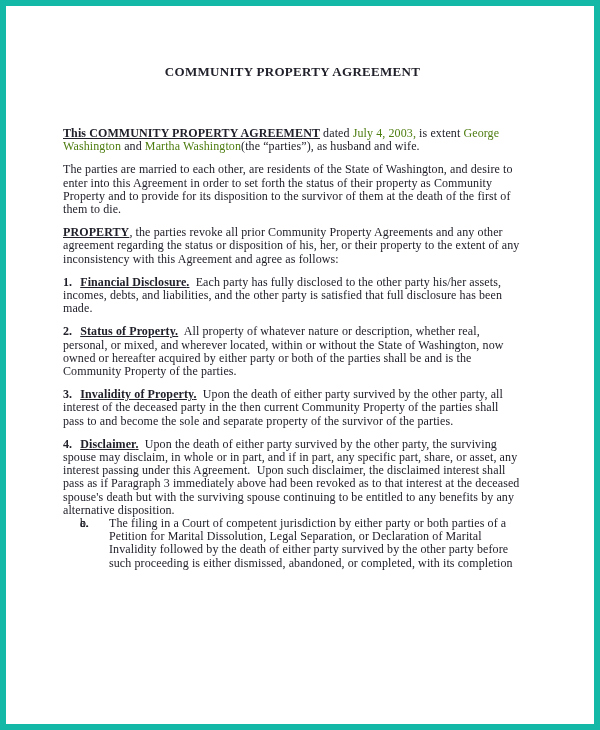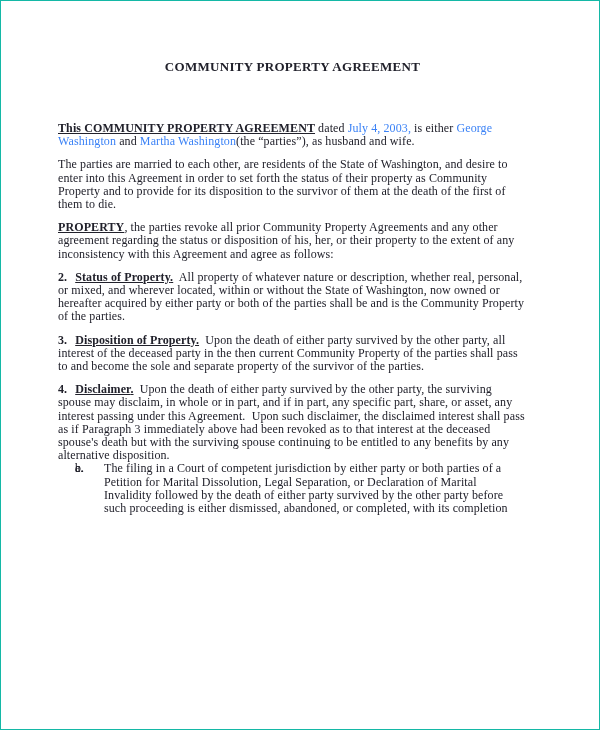--- a/index.html
+++ b/index.html
@@ -6,21 +6,21 @@
     margin: 0;
     padding: 0;
     background: #ffffff;
   }
   .page {
     position: relative;
     box-sizing: border-box;
     width: 600px;
     height: 730px;
     background: #ffffff;
-    border: 1px solid #14b8a6;
+    border: 6px solid #14b8a6;
     padding: 58px 72px 0 57px;
     font-family: "Liberation Serif", "DejaVu Serif", serif;
     font-size: 12px;
     line-height: 13.2px;
     letter-spacing: 0.1px;
     color: #21212b;
     overflow: hidden;
   }
   .title {
     margin: 0;
@@ -31,21 +31,21 @@
     line-height: 16px;
   }
   .para {
     margin: 10px 0 0 0;
     white-space: pre-wrap;
   }
   .intro {
     margin-top: 47px;
   }
   .b { font-weight: bold; text-decoration: underline; }
-  .red { color: #3b82f6; }
+  .red { color: #4d7c0f; }
   .heading {
     font-weight: bold;
     text-decoration: underline;
   }
   .num {
     font-weight: bold;
     margin-right: 8px;
   }
   .sublist {
     list-style: none;
@@ -63,30 +63,31 @@
     top: 0;
   }
 </style>
 </head>
 <body>
 
 <div class="page">
 
   <h1 class="title">COMMUNITY PROPERTY AGREEMENT</h1>
 
-  <p class="para intro"><span class="b">This COMMUNITY PROPERTY AGREEMENT</span><span> dated </span><span class="red">July 4, 2003,</span><span> is either </span><span class="red">George Washington</span><span> and </span><span class="red">Martha Washington</span><span>(the “parties”), as husband and wife.</span></p>
+  <p class="para intro"><span class="b">This COMMUNITY PROPERTY AGREEMENT</span><span> dated </span><span class="red">July 4, 2003,</span><span> is extent </span><span class="red">George Washington</span><span> and </span><span class="red">Martha Washington</span><span>(the “parties”), as husband and wife.</span></p>
 
   <p class="para"><span>The parties are married to each other, are residents of the State of Washington, and desire to enter into this Agreement in order to set forth the status of their property as Community Property and to provide for its disposition to the survivor of them at the death of the first of them to die.</span></p>
 
   <p class="para"><span class="b">PROPERTY</span><span>, the parties revoke all prior Community Property Agreements and any other agreement regarding the status or disposition of his, her, or their property to the extent of any inconsistency with this Agreement and agree as follows:</span></p>
 
+  <p class="para"><span class="num">1.</span><span class="heading">Financial Disclosure</span><span class="b">.</span><span>  Each party has fully disclosed to the other party his/her assets, incomes, debts, and liabilities, and the other party is satisfied that full disclosure has been made.</span></p>
 
   <p class="para"><span class="num">2.</span><span class="heading">Status of Property</span><span class="b">.</span><span>  All property of whatever nature or description, whether real, personal, or mixed, and wherever located, within or without the State of Washington, now owned or hereafter acquired by either party or both of the parties shall be and is the Community Property of the parties.</span></p>
 
-  <p class="para"><span class="num">3.</span><span class="heading">Disposition of Property</span><span class="b">.</span><span>  Upon the death of either party survived by the other party, all interest of the deceased party in the then current Community Property of the parties shall pass to and become the sole and separate property of the survivor of the parties.</span></p>
+  <p class="para"><span class="num">3.</span><span class="heading">Invalidity of Property</span><span class="b">.</span><span>  Upon the death of either party survived by the other party, all interest of the deceased party in the then current Community Property of the parties shall pass to and become the sole and separate property of the survivor of the parties.</span></p>
 
   <p class="para"><span class="num">4.</span><span class="heading">Disclaimer</span><span class="b">.</span><span>  Upon the death of either party survived by the other party, the surviving spouse may disclaim, in whole or in part, and if in part, any specific part, share, or asset, any interest passing under this Agreement.  Upon such disclaimer, the disclaimed interest shall pass as if Paragraph 3 immediately above had been revoked as to that interest at the deceased spouse's death but with the surviving spouse continuing to be entitled to any benefits by any alternative disposition.</span></p>
 
 
   <ul class="sublist">
     <li><span class="marker">a.</span></li>
     <li><span class="marker">b.</span></li>
     <li><span class="marker">c.</span><span>The filing in a Court of competent jurisdiction by either party or both parties of a Petition for Marital Dissolution, Legal Separation, or Declaration of Marital Invalidity followed by the death of either party survived by the other party before such proceeding is either dismissed, abandoned, or completed, with its completion</span></li>
   </ul>
 

